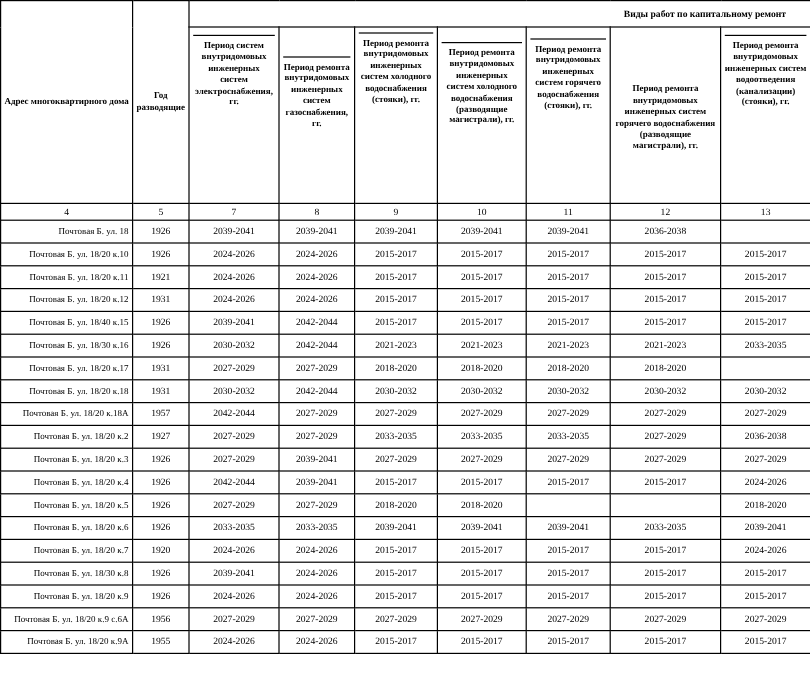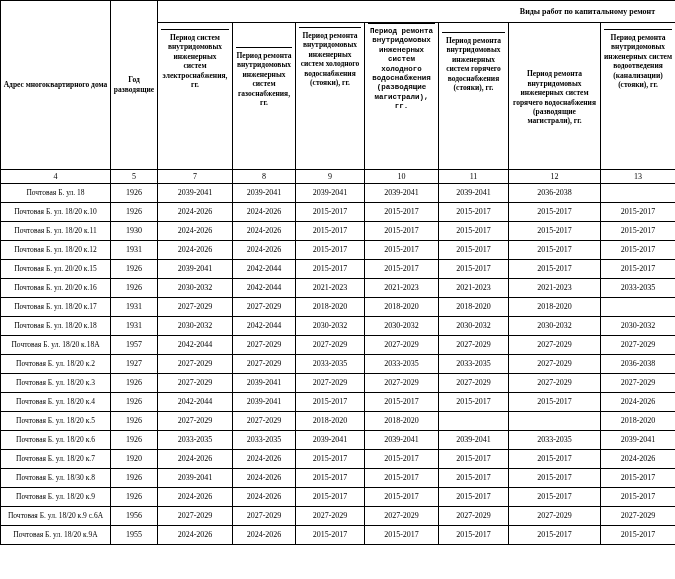--- a/index.html
+++ b/index.html
@@ -52,40 +52,40 @@
     line-height: 1.25;
     padding: 0 3px;
   }
   th.ph .hdr-inner {
     border-top: 1px solid #000;
     padding-top: 3px;
   }
   th.ph.hdr-7  .hdr-inner { margin-top: 6px; }
   th.ph.hdr-8  .hdr-inner { margin-top: 24px; }
   th.ph.hdr-9  .hdr-inner { margin-top: 4px; }
-  th.ph.hdr-10 .hdr-inner { margin-top: 0; font-family: Liberation Mono, monospace; }
+  th.ph.hdr-10 .hdr-inner { margin-top: 12px; }
   th.ph.hdr-11 .hdr-inner { margin-top: 9px; }
   th.ph.hdr-12 { vertical-align: middle; }
   th.ph.hdr-12 .hdr-inner { border-top: none; }
   th.ph.hdr-13 .hdr-inner { margin-top: 6px; }
   
   tr.numrow td {
     height: 13px;
     font-size: 8px;
     text-align: center;
   }
   
   tbody td {
     height: 18px;
     font-size: 8px;
     text-align: center;
     line-height: 1.15;
   }
   tbody td.addr {
-    text-align: center;
+    text-align: right;
     font-size: 7.5px;
     padding: 0 3px;
   }
 </style>
 </head>
 <body>
 
 <table class="schedule">
   <colgroup>
     <col style="width:110px">
@@ -157,53 +157,53 @@
         <td>2024-2026</td>
         <td>2024-2026</td>
         <td>2015-2017</td>
         <td>2015-2017</td>
         <td>2015-2017</td>
         <td>2015-2017</td>
         <td>2015-2017</td>
       </tr>
       <tr>
         <td class="addr">Почтовая Б. ул. 18/20 к.11</td>
-        <td>1930</td>
+        <td>1921</td>
         <td>2024-2026</td>
         <td>2024-2026</td>
         <td>2015-2017</td>
         <td>2015-2017</td>
         <td>2015-2017</td>
         <td>2015-2017</td>
         <td>2015-2017</td>
       </tr>
       <tr>
         <td class="addr">Почтовая Б. ул. 18/20 к.12</td>
         <td>1931</td>
         <td>2024-2026</td>
         <td>2024-2026</td>
         <td>2015-2017</td>
         <td>2015-2017</td>
         <td>2015-2017</td>
         <td>2015-2017</td>
         <td>2015-2017</td>
       </tr>
       <tr>
-        <td class="addr">Почтовая Б. ул. 20/20 к.15</td>
-        <td>1926</td>
-        <td>2039-2041</td>
-        <td>2042-2044</td>
-        <td>2015-2017</td>
-        <td>2015-2017</td>
-        <td>2015-2017</td>
-        <td>2015-2017</td>
-        <td>2015-2017</td>
-      </tr>
-      <tr>
-        <td class="addr">Почтовая Б. ул. 20/20 к.16</td>
+        <td class="addr">Почтовая Б. ул. 18/40 к.15</td>
+        <td>1926</td>
+        <td>2039-2041</td>
+        <td>2042-2044</td>
+        <td>2015-2017</td>
+        <td>2015-2017</td>
+        <td>2015-2017</td>
+        <td>2015-2017</td>
+        <td>2015-2017</td>
+      </tr>
+      <tr>
+        <td class="addr">Почтовая Б. ул. 18/30 к.16</td>
         <td>1926</td>
         <td>2030-2032</td>
         <td>2042-2044</td>
         <td>2021-2023</td>
         <td>2021-2023</td>
         <td>2021-2023</td>
         <td>2021-2023</td>
         <td>2033-2035</td>
       </tr>
       <tr>

